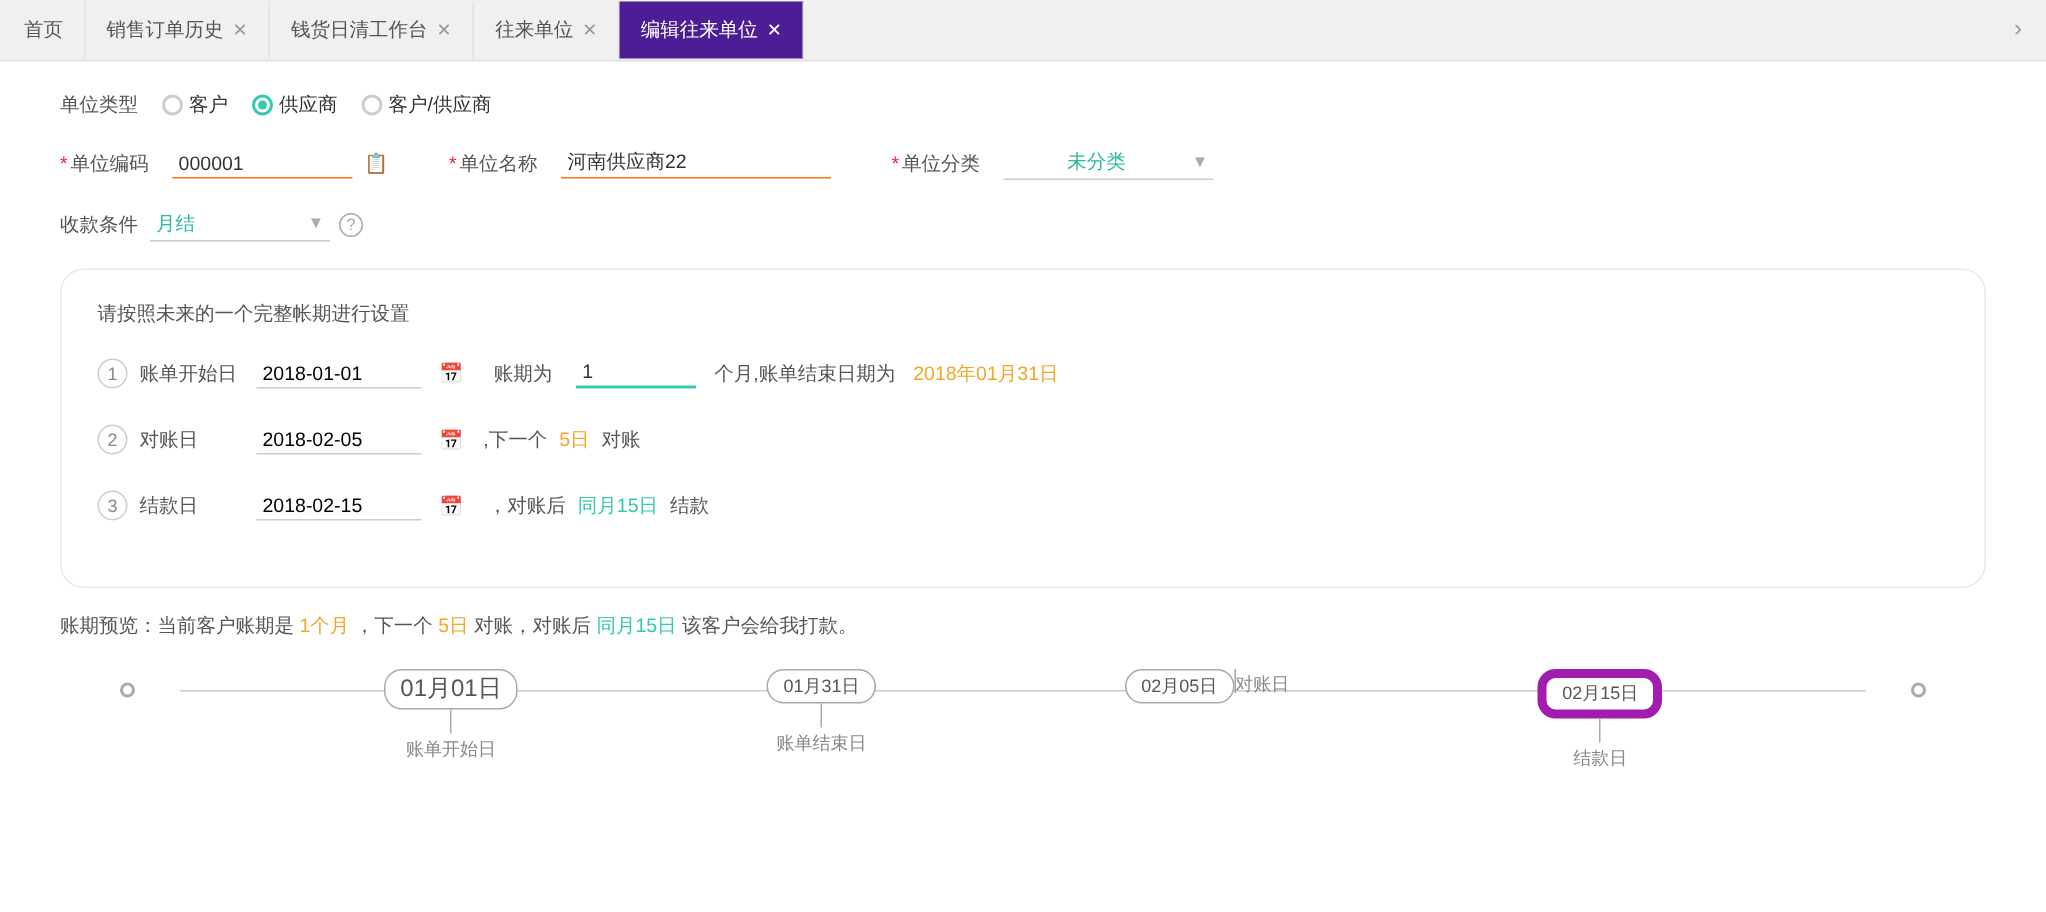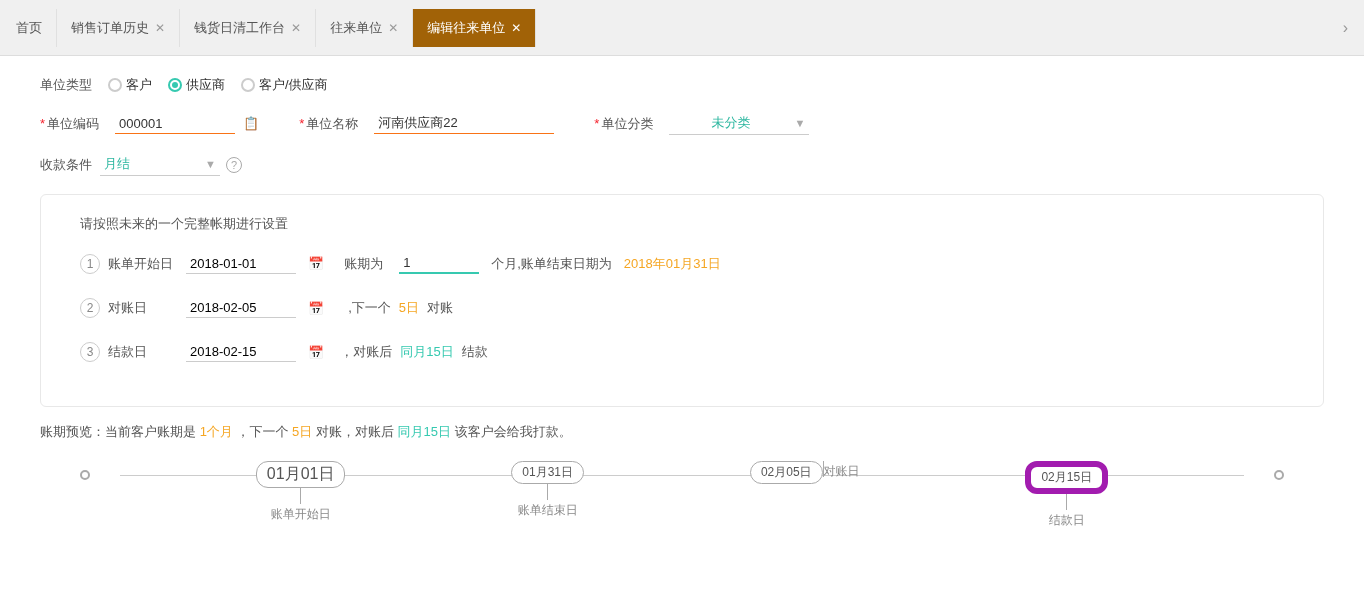--- a/index.html
+++ b/index.html
@@ -4,37 +4,37 @@
   <style>
     * { box-sizing: border-box; margin: 0; padding: 0; }
     body { font-family: "Microsoft YaHei", "PingFang SC", Arial, sans-serif; font-size: 13px; background: #f5f5f5; color: #333; }
 
     
     .tab-bar {
       display: flex;
       align-items: center;
       background: #f0f0f0;
       border-bottom: 1px solid #ddd;
-      height: 56px;
+      height: 41px;
       padding: 0 8px;
     }
     .tab-item {
       display: flex;
       align-items: center;
       padding: 0 14px;
       height: 38px;
       cursor: pointer;
       font-size: 13px;
       color: #555;
       border-right: 1px solid #e0e0e0;
       white-space: nowrap;
     }
     .tab-item:first-child { padding-left: 8px; }
     .tab-item.active {
-      background: #a16207;
+      background: #4c1d95;
       color: #fff;
     }
     .tab-item .close-icon {
       margin-left: 6px;
       font-size: 12px;
       color: #999;
     }
     .tab-item.active .close-icon { color: #fff; }
     .tab-bar-arrow {
       margin-left: auto;
@@ -127,22 +127,22 @@
 
     .calendar-icon {
       color: #36c9b0;
       margin-left: 4px;
       cursor: pointer;
     }
 
     
     .section-box {
       border: 1px solid #e8e8e8;
-      border-radius: 6px;
-      padding: 20px 39px;
+      border-radius: 16px;
+      padding: 20px 24px;
       margin-bottom: 16px;
     }
     .section-title {
       font-size: 13px;
       color: #555;
       margin-bottom: 20px;
     }
 
     
     .grid-row {
@@ -313,21 +313,21 @@
       <input class="period-input" type="text" value="1" style="margin-left: 8px;">
       <span class="row-text" style="margin-left:4px;">个月,账单结束日期为</span>
       <span class="highlight-orange" style="margin-left:4px;">2018年01月31日</span>
     </div>
 
     <div class="grid-row">
       <div class="row-num">2</div>
       <div class="row-label">对账日</div>
       <input class="row-date-input" type="text" value="2018-02-05" style="">
       <span class="calendar-icon">📅</span>
-      <span class="row-text" style="margin-left:16px;">,下一个</span>
+      <span class="row-text" style="margin-left:5px;">,下一个</span>
       <span class="highlight-orange">5日</span>
       <span class="row-text">对账</span>
     </div>
 
     <div class="grid-row">
       <div class="row-num">3</div>
       <div class="row-label">结款日</div>
       <input class="row-date-input" type="text" value="2018-02-15" style="">
       <span class="calendar-icon">📅</span>
       <span class="row-text" style="margin-left:8px;">，对账后</span>

